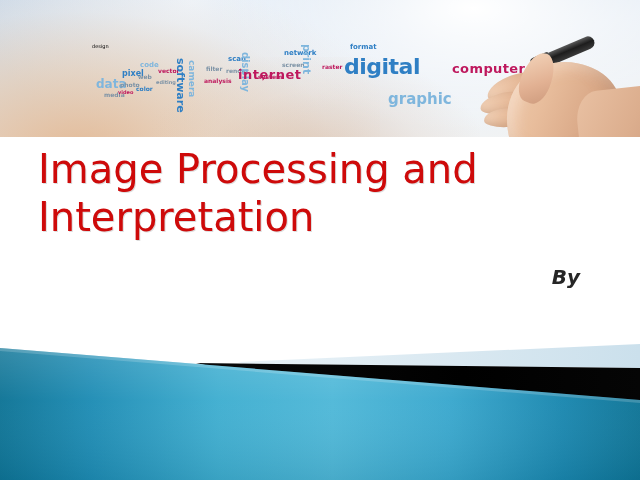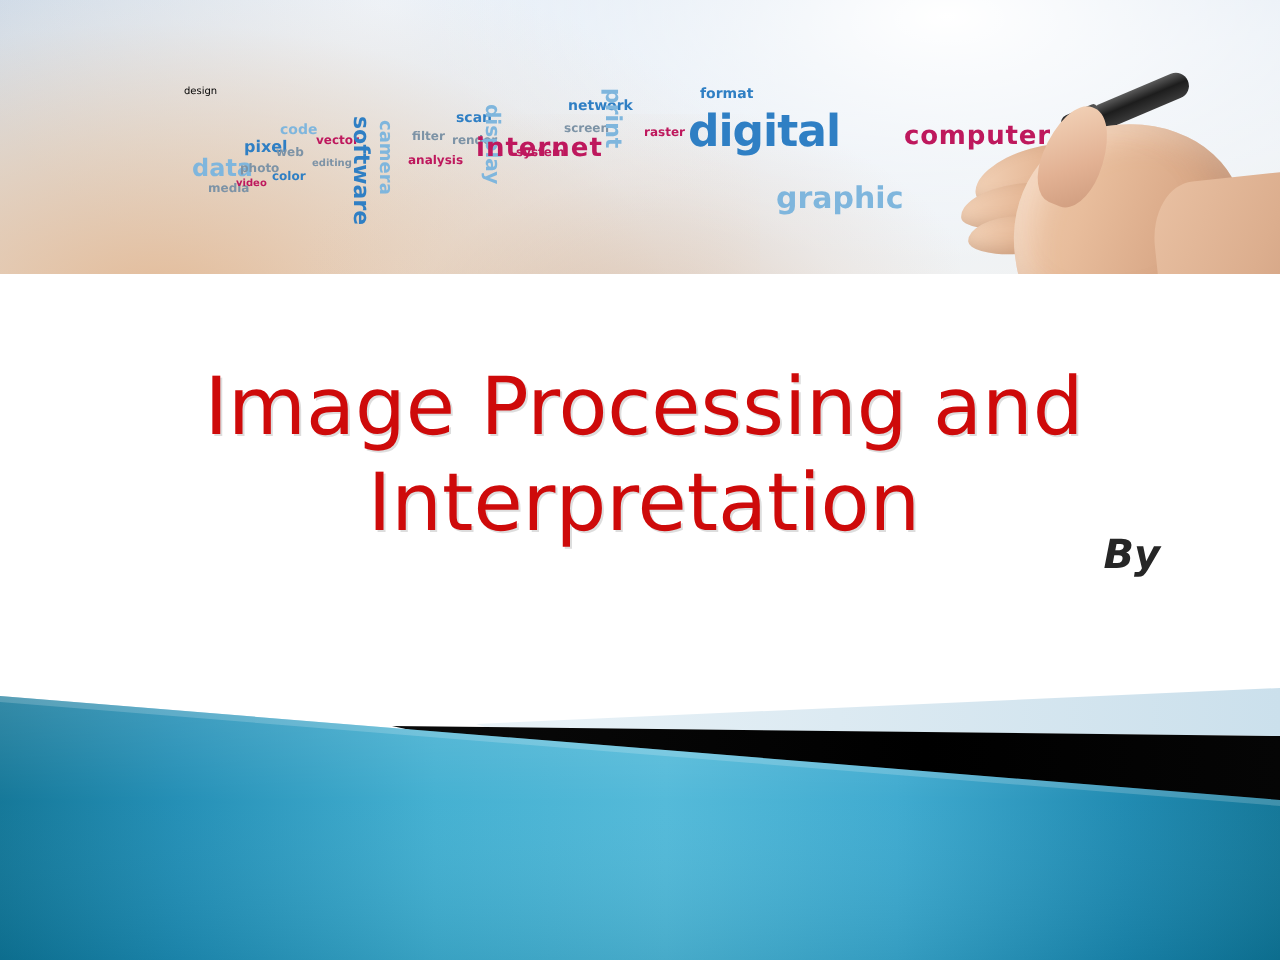--- a/index.html
+++ b/index.html
@@ -147,22 +147,21 @@
     color: #7d93a6;
   }
   .wc-rot { transform-origin: left top; }
 
   
   .title-block {
     position: absolute;
     left: 38px;
     top: 145px;
     width: 568px;
-    text-align: center;
-    margin-top: 35px;
+    text-align: left;
   }
   .title-line {
     font-family: "DejaVu Sans", sans-serif;
     font-size: 40px;
     line-height: 48px;
     font-weight: 400;
     color: #CE0A0A;
     text-shadow: 1px 1px 0 rgba(180,180,180,0.45);
     letter-spacing: 0px;
   }

